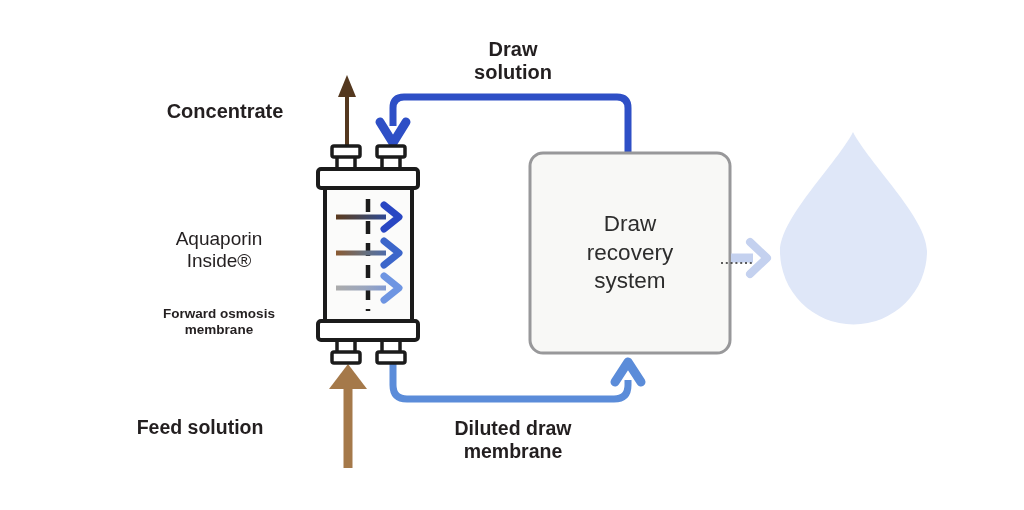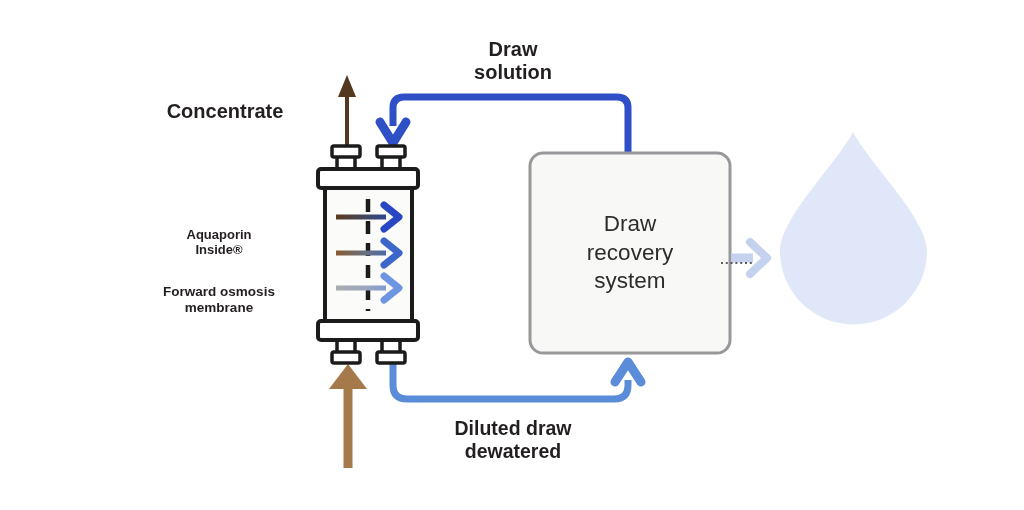--- a/index.html
+++ b/index.html
@@ -8,22 +8,22 @@
     font-family:"Liberation Sans",sans-serif;color:#231f20;
   }
   .stage svg{position:absolute;left:0;top:0;}
   .lbl{position:absolute;white-space:pre-line;}
   .b{font-weight:700;}
   .tr{text-align:center;}
   .tc{text-align:center;}
   .lbl-concentrate{left:140px;top:100px;width:170px;font-size:20px;line-height:1.12;}
   .lbl-draw-solution{left:428px;top:38px;width:170px;font-size:20px;line-height:1.16;}
   .lbl-membrane{left:130px;top:210px;width:178px;}
-  .lbl-membrane .t1{font-size:13px;line-height:1.15;font-weight:700;}
-  .lbl-membrane .t2{font-size:13.5px;line-height:1.18;font-weight:700;margin-top:8px;}
+  .lbl-membrane .t1{font-size:19px;line-height:1.15;font-weight:400;}
+  .lbl-membrane .t2{font-size:13.5px;line-height:1.18;font-weight:700;margin-top:16px;}
   .lbl-feed{left:90px;top:399px;width:220px;}
   .lbl-feed .t1{font-size:19.5px;line-height:1.1;font-weight:700;}
   .lbl-feed .t2{font-size:14.5px;line-height:1.2;font-weight:700;margin-top:3px;}
   .lbl-diluted{left:428px;top:417px;width:170px;font-size:19.5px;line-height:1.18;}
   .lbl-recovery{
     left:530px;top:153px;width:200px;height:200px;
     display:flex;align-items:center;justify-content:center;text-align:center;
     font-size:22.5px;line-height:1.28;font-weight:400;color:#2d2d2d;
   }
   .lbl-permeate{left:778px;top:236px;width:152px;}
@@ -119,23 +119,24 @@
 solution</div>
 
   <div class="lbl lbl-membrane tr">
     <div class="t1">Aquaporin
 Inside®</div>
     <div class="t2">Forward osmosis
 membrane</div>
   </div>
 
   <div class="lbl lbl-feed tr">
+    <div class="t1">Feed solution</div>
   </div>
 
   <div class="lbl lbl-diluted b tc">Diluted draw
-dewatered</div>
+membrane</div>
 
   <div class="lbl lbl-recovery">Draw
 recovery
 system</div>
 
 
 </div>
 
 </body></html>

